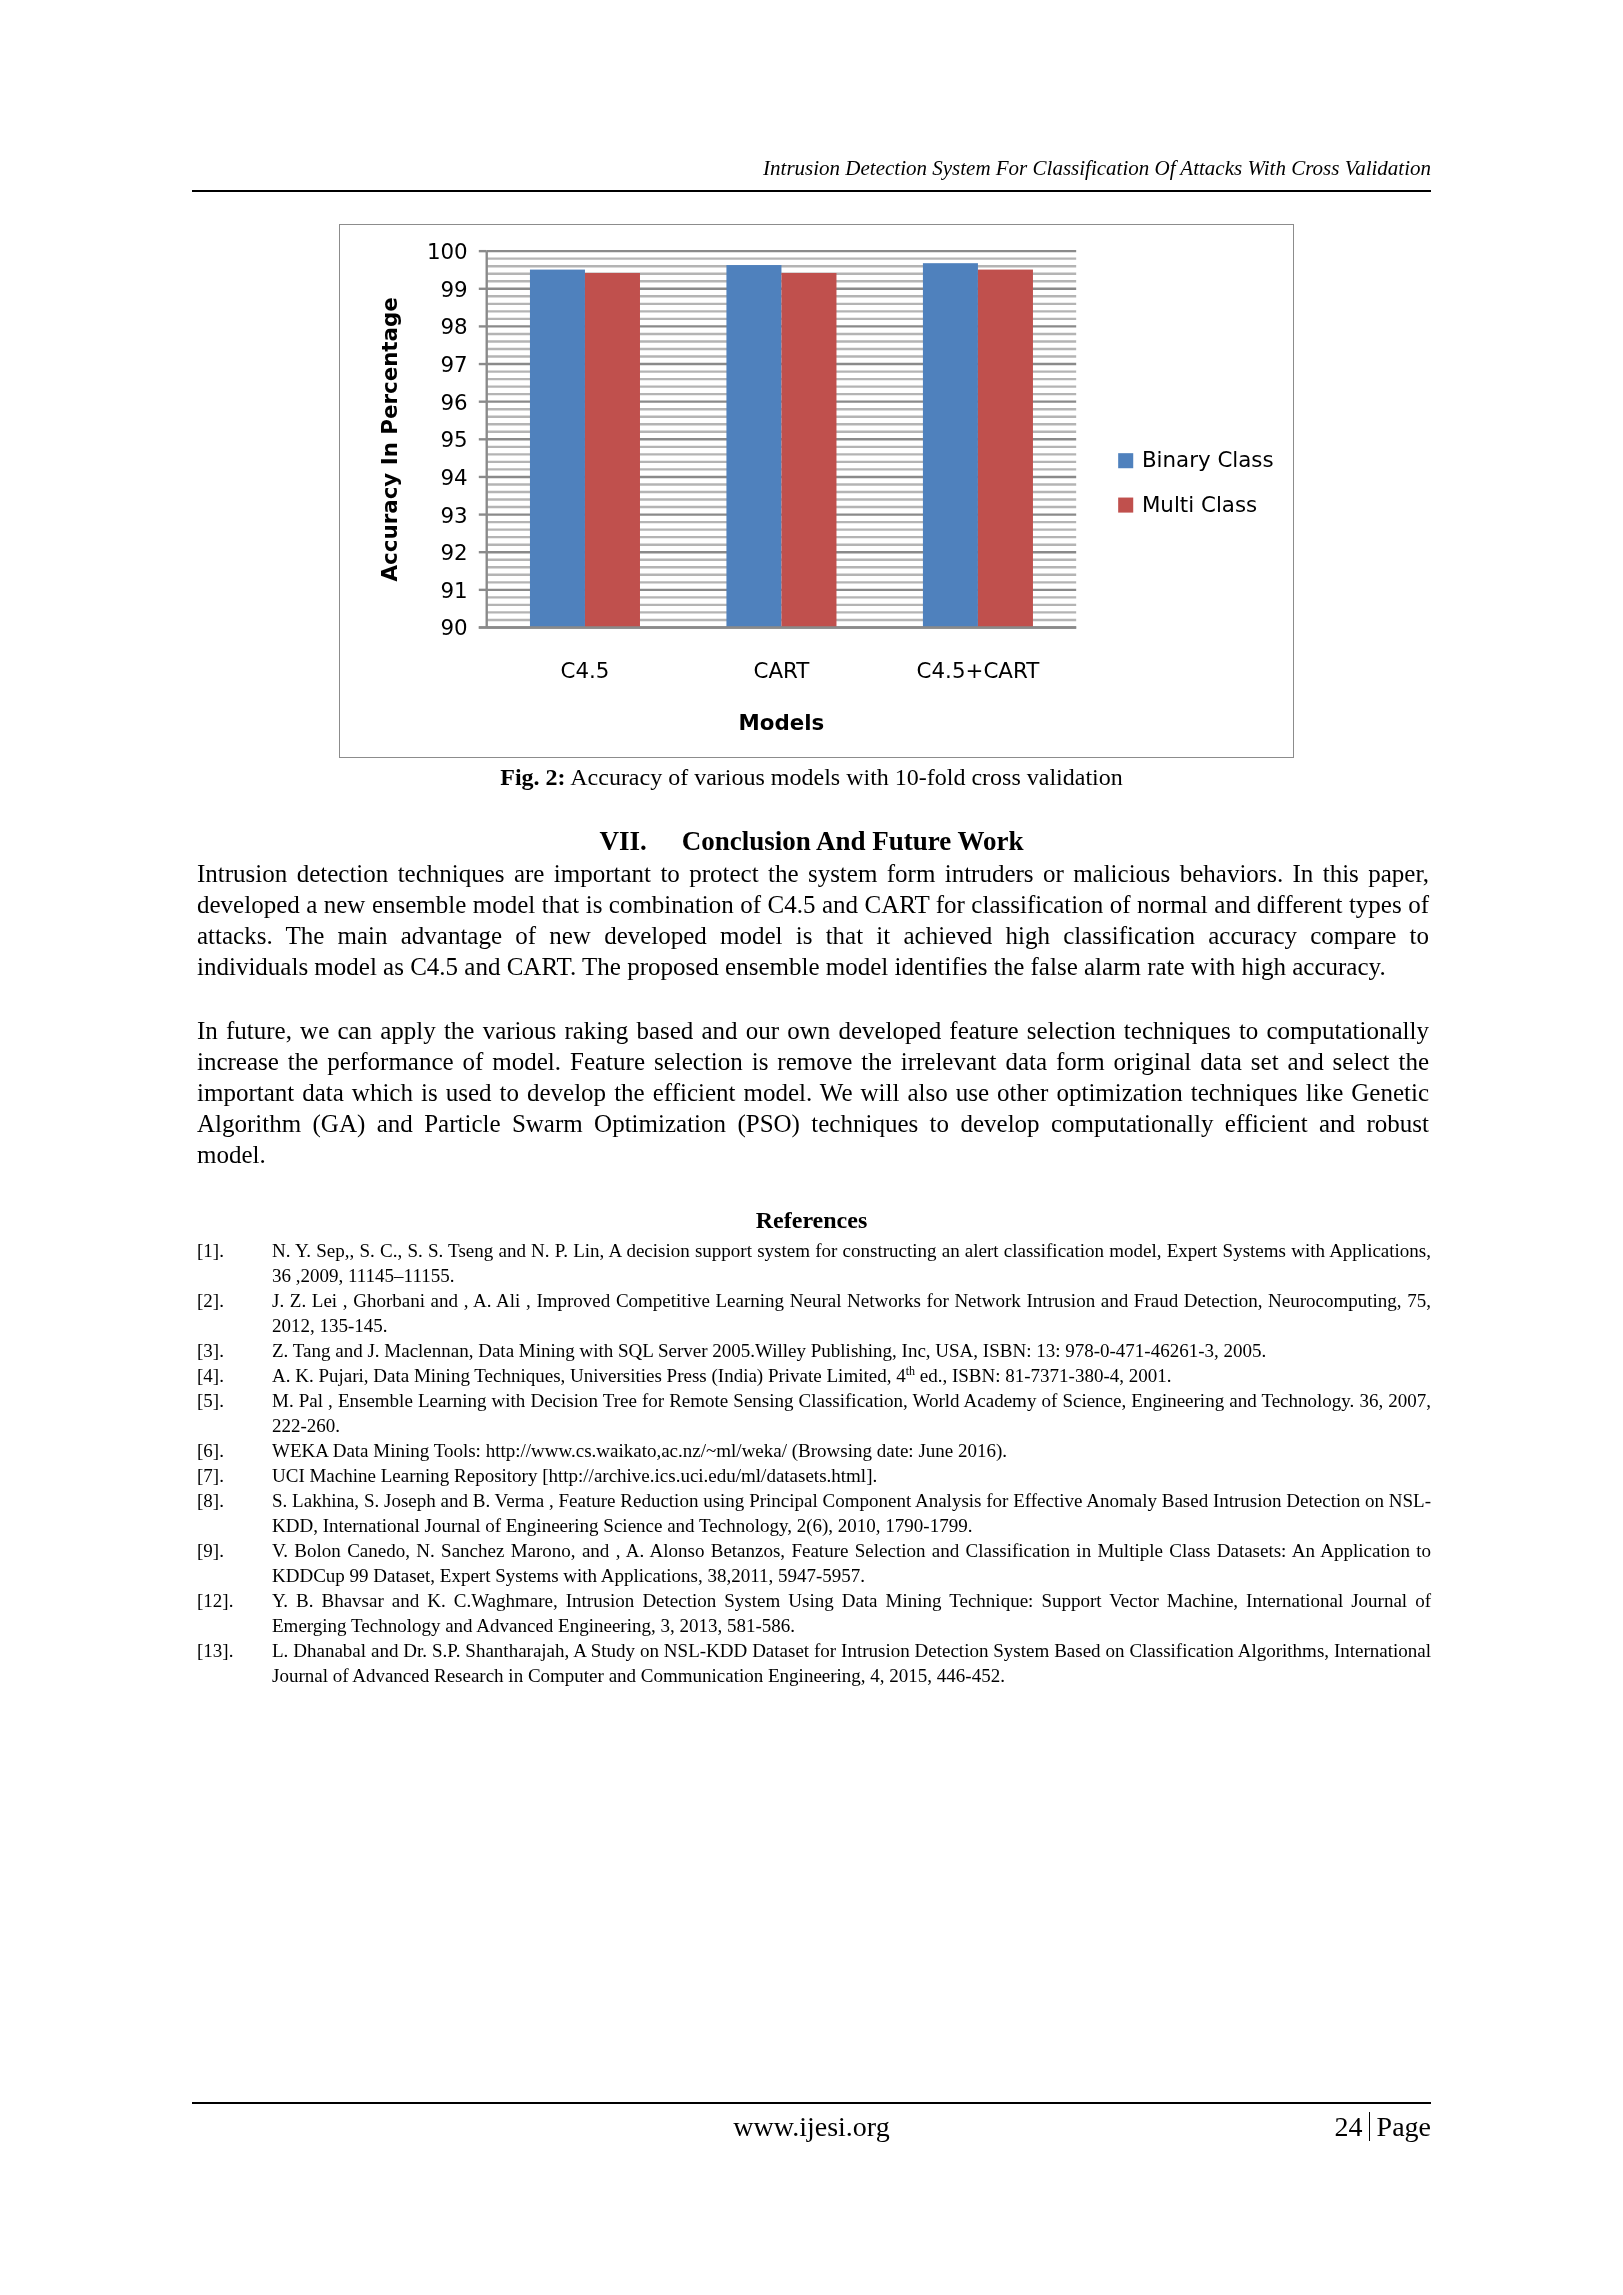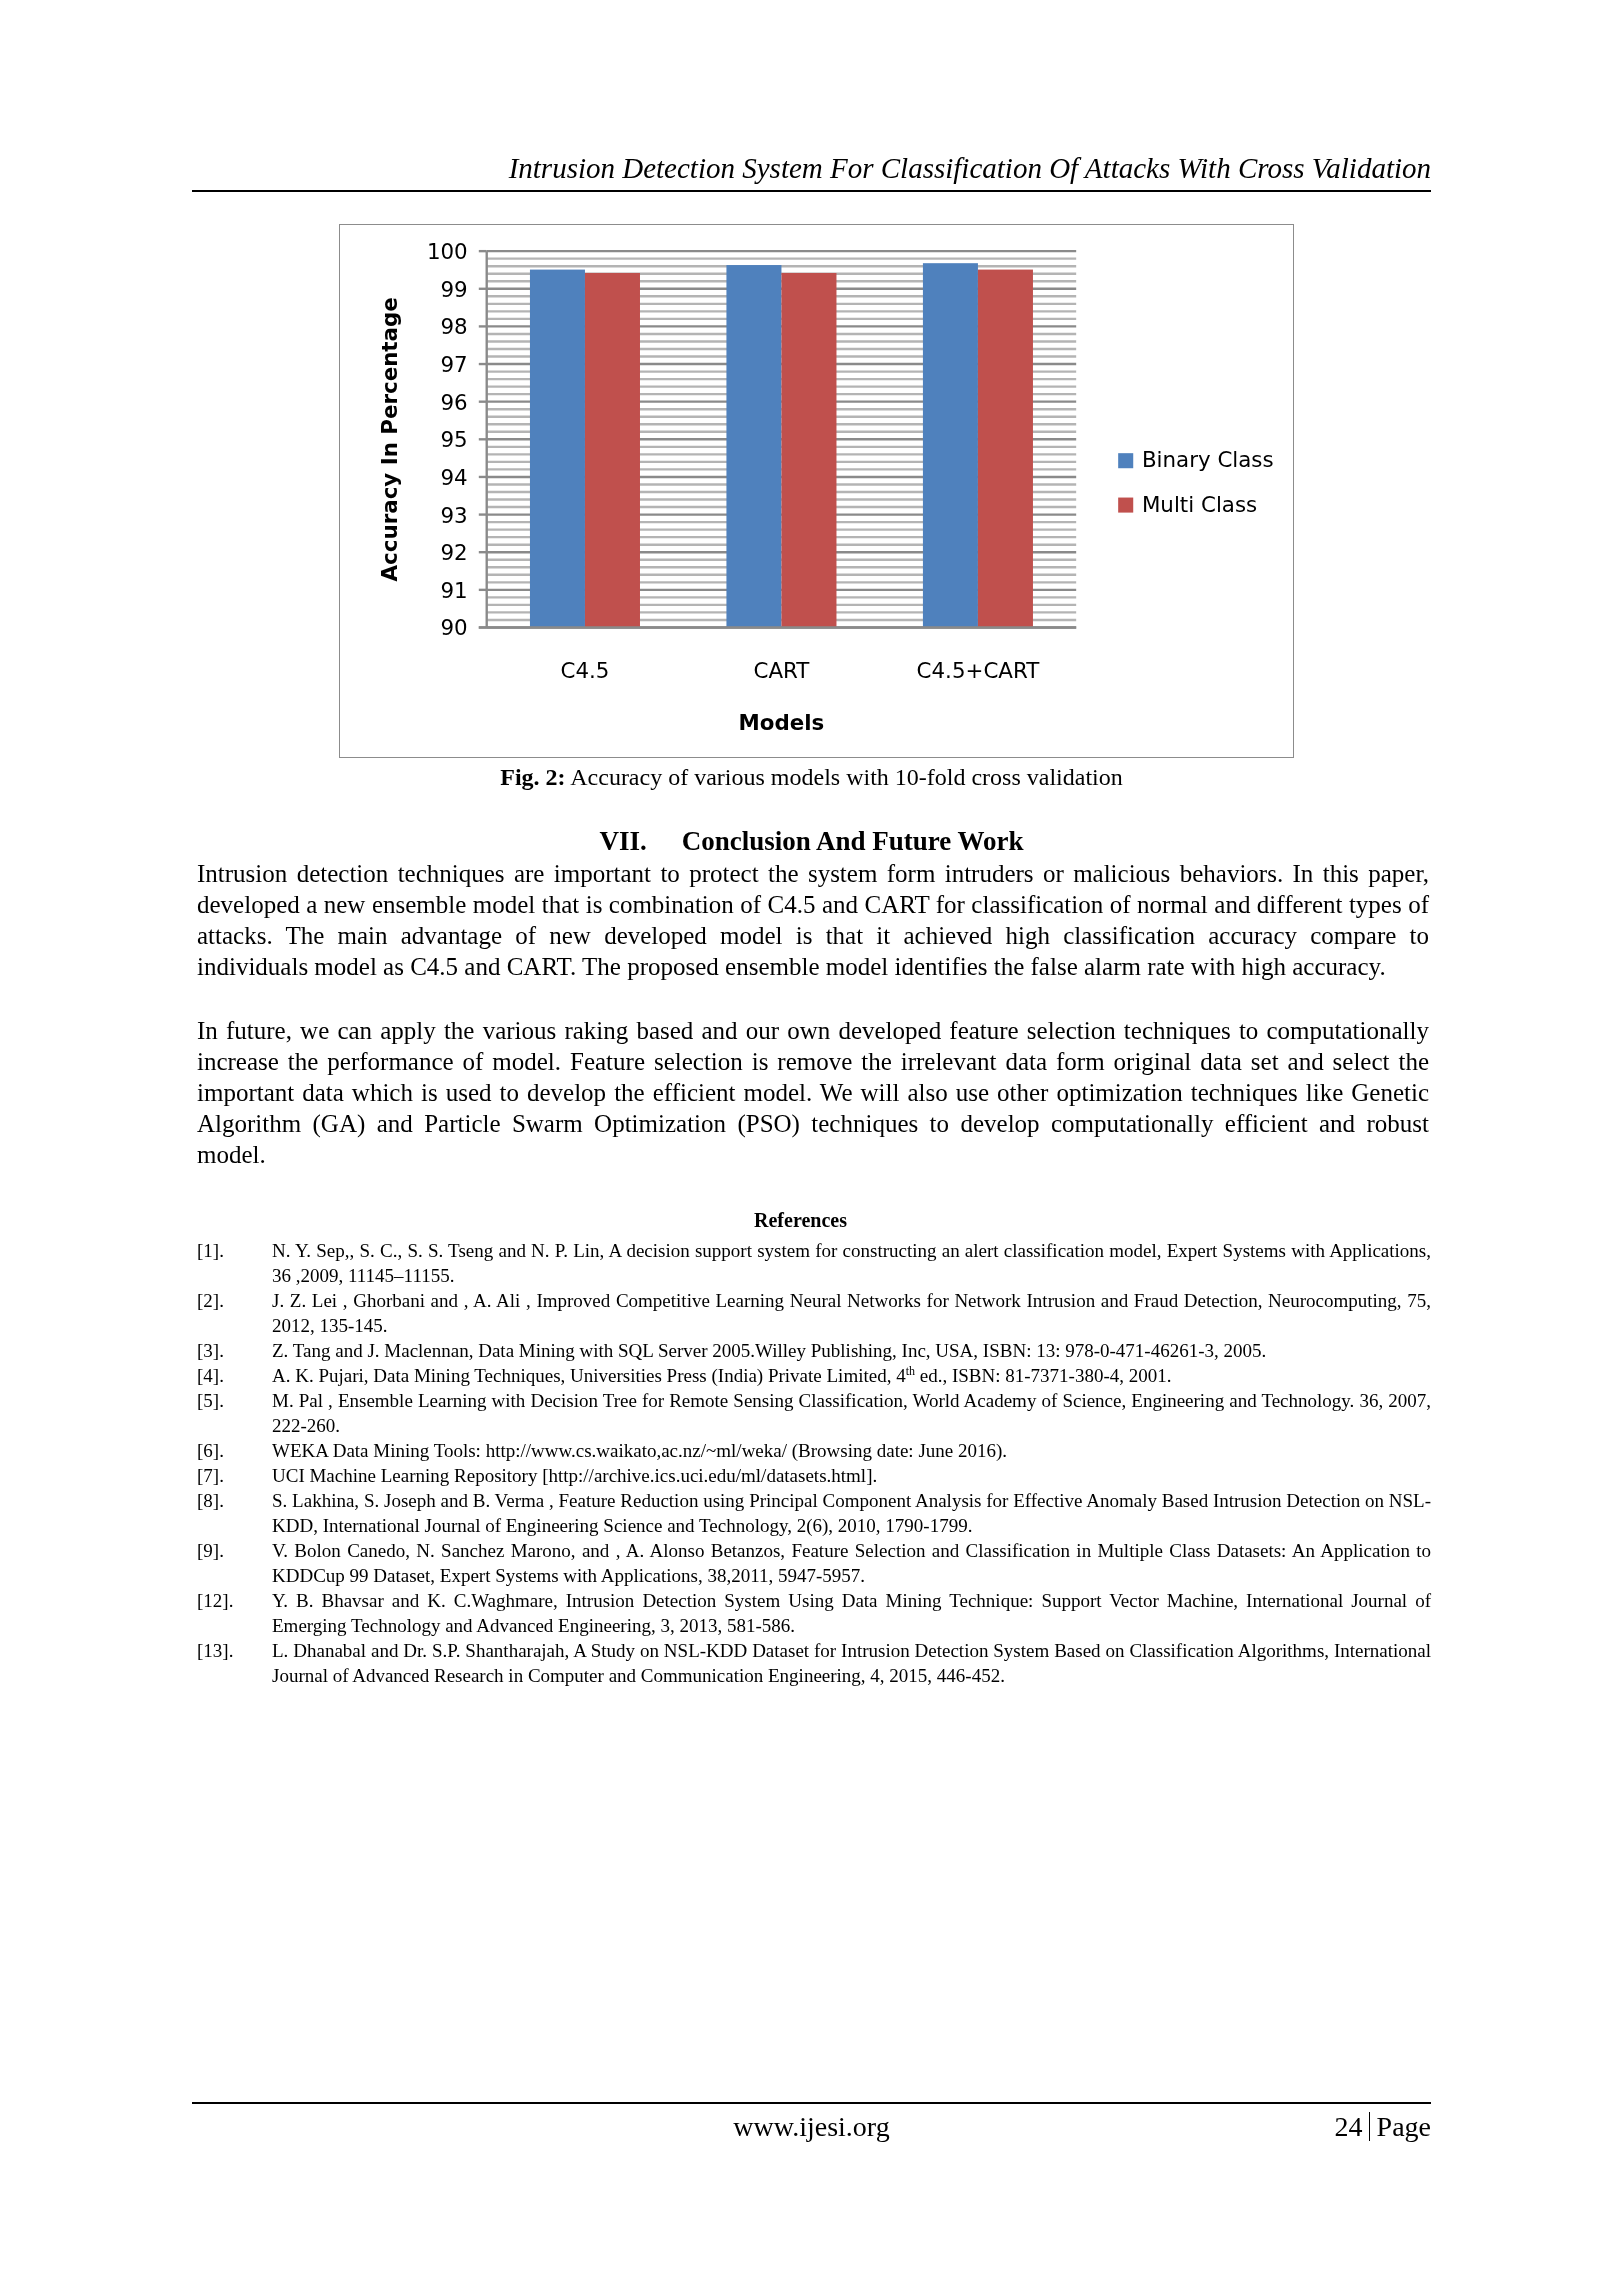--- a/index.html
+++ b/index.html
@@ -1,20 +1,20 @@
 <!DOCTYPE html>
 <html style="font-size:12.7px"><head>
 <meta charset="utf-8">
 <style>
   html, body { margin: 0; padding: 0; background: #ffffff; }
   body { width: 1624px; height: 2295px; position: relative; overflow: hidden;
          font-family: "Liberation Serif", "DejaVu Serif", serif; color: #000; }
   .abs { position: absolute; }
   #running-header { left: 192px; width: 1239px; top: 151px; text-align: right;
-      font-style: italic; font-size: 29px; line-height: 35px; }
+      font-style: italic; font-size: 21px; line-height: 35px; }
   .rule { left: 192px; width: 1239px; height: 0; border-top: 2.4px solid #000; }
   #header-rule { top: 190px; }
   #footer-rule { top: 2102px; }
 
   #chart-frame { left: 339px; top: 224px; width: 955px; height: 534px;
       border: 1.6px solid #8c8c8c; box-sizing: border-box; background: #fff; }
   #chart-svg { position: absolute; left: 0; top: 0; }
   .tick-label { font-family: "DejaVu Sans", sans-serif; font-size: 27px; fill: #000; }
   .cat-label { font-family: "DejaVu Sans", sans-serif; font-size: 27px; fill: #000; }
   .axis-title { font-family: "DejaVu Sans", sans-serif; font-size: 27px; font-weight: bold; fill: #000; }
@@ -26,22 +26,22 @@
 
   #section-heading { left: 192px; width: 1239px; top: 823px; text-align: center;
       font-size: 27px; font-weight: bold; line-height: 36px; }
   #section-heading .num { margin-right: 35px; }
 
   .para { left: 197px; width: 1232px; font-size: 25px; line-height: 31px;
       text-align: justify; text-align-last: left; margin: 0; }
   #para-1 { top: 858px; }
   #para-2 { top: 1015px; }
 
-  #refs-heading { left: 181px; width: 1239px; top: 1202px; text-align: center;
-      font-size: 20px; font-weight: bold; line-height: 36px; }
+  #refs-heading { left: 192px; width: 1239px; top: 1202px; text-align: center;
+      font-size: 24px; font-weight: bold; line-height: 36px; }
   #ref-list { left: 197px; width: 1234px; top: 1238px; margin: 0; padding: 0; list-style: none; }
   .ref-item { display: flex; font-size: 19px; line-height: 25px; margin: 0; }
   .ref-num { width: 75px; flex: none; }
   .ref-text { flex: 1; text-align: justify; text-align-last: left; }
   .ref-text sup { font-size: 12px; line-height: 0; }
 
   #footer-site { left: 192px; width: 1239px; top: 2109px; text-align: center;
       font-size: 28px; line-height: 35px; font-family: Liberation Serif, serif; }
   #footer-page { right: 193px; top: 2109px; font-size: 28px; line-height: 35px; }
   #footer-page .bar { display: inline-block; width: 1.6px; height: 28.5px; background: #000;

